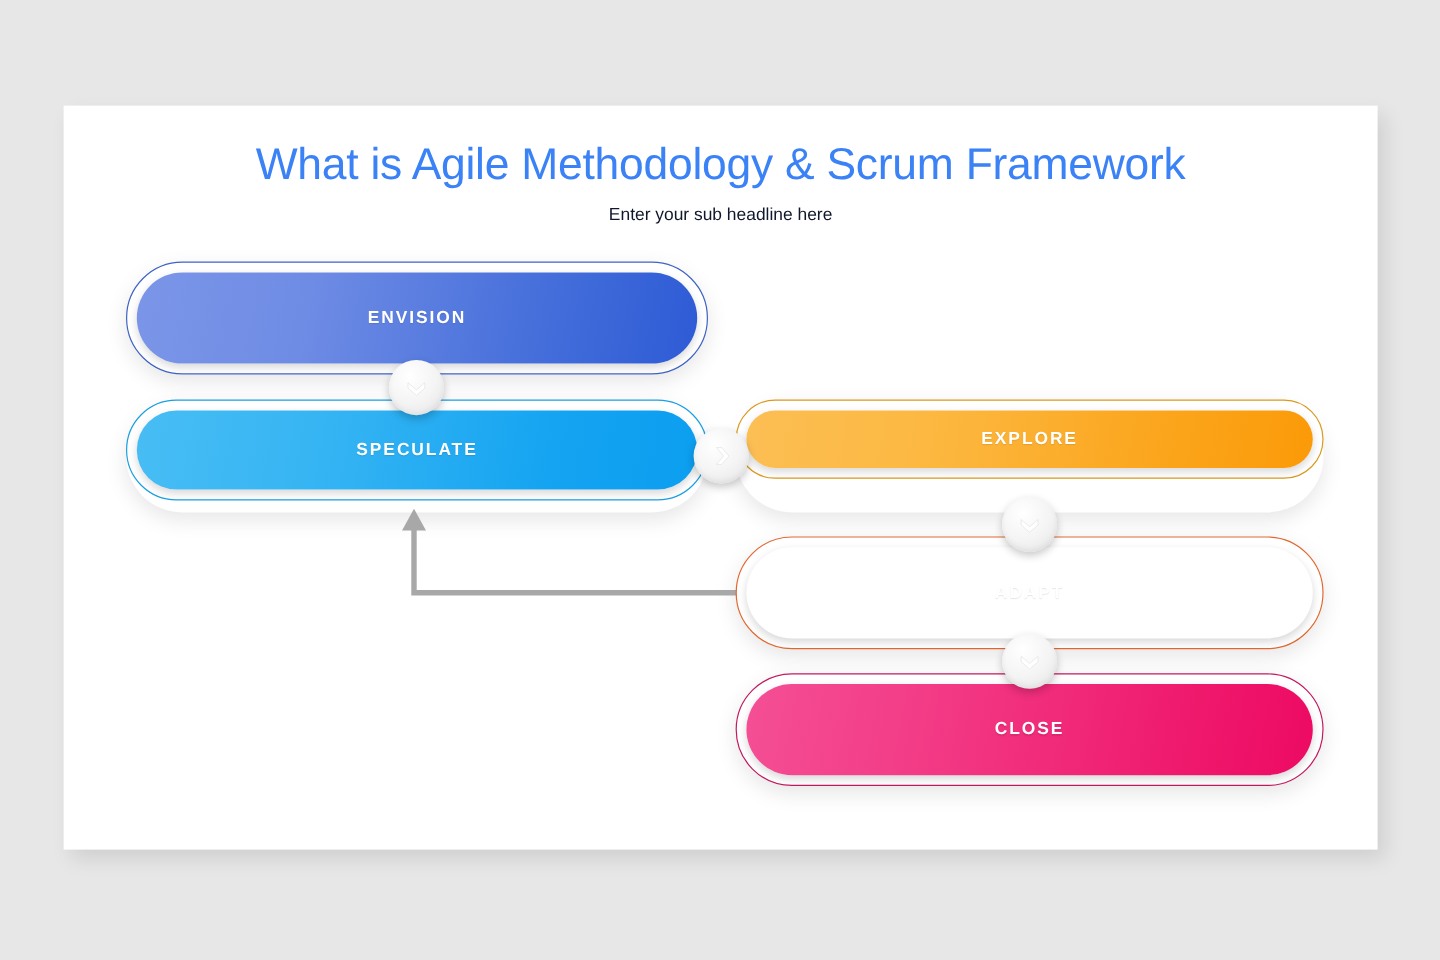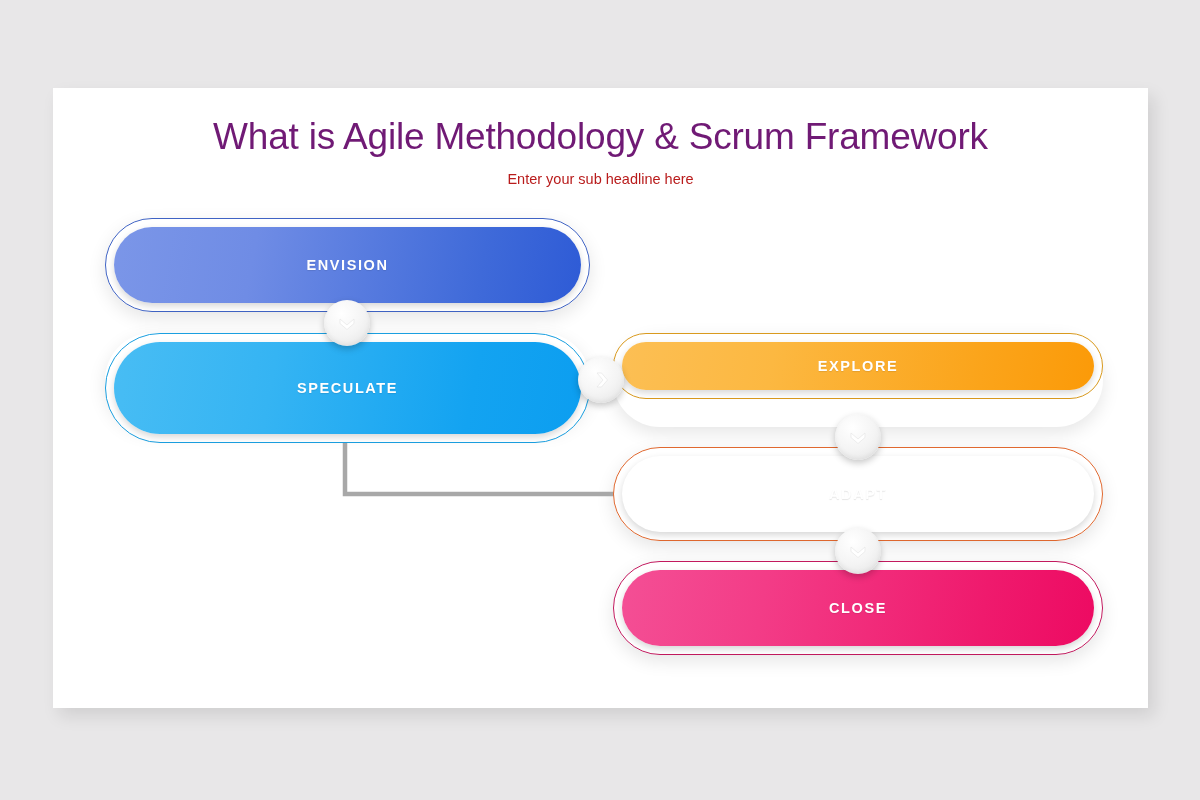--- a/index.html
+++ b/index.html
@@ -34,34 +34,34 @@
 
   
   .title {
     position: absolute;
     left: 0;
     top: 28px;
     width: 100%;
     text-align: center;
     font-size: 37px;
     font-weight: 400;
-    color: #701a75;
+    color: #3b82f6;
     letter-spacing: -0.2px;
     white-space: nowrap;
   }
 
   .subtitle {
     position: absolute;
     left: 0;
     top: 83px;
     width: 100%;
     text-align: center;
     font-size: 14.5px;
     font-weight: 400;
-    color: #b91c1c;
+    color: #0f172a;
   }
 
   
   .stage {
     position: absolute;
     border-radius: 999px;
     background: #ffffff;
     border-width: 1.4px;
     border-style: solid;
     padding: 8px;
@@ -128,21 +128,21 @@
     <p class="subtitle">Enter your sub headline here</p>
 
     <div class="halo" style="left:52px; top:130px; width:485px; height:94px;"></div>
     <div class="stage" style="left:52px; top:130px; width:485px; height:94px; border-color:#3f63c4; z-index:5;">
       <div class="pill" style="background:linear-gradient(100deg,#7b96e8 0%,#6f8ce5 30%,#3f6ad9 78%,#2e5bd6 100%);">
         <span class="pill-label">ENVISION</span>
       </div>
     </div>
 
     <div class="halo" style="left:52px; top:245px; width:485px; height:94px;"></div>
-    <div class="stage" style="left:52px; top:245px; width:485px; height:110px; border-color:#1a9fe0; z-index:5;">
+    <div class="stage" style="left:52px; top:245px; width:485px; height:84px; border-color:#1a9fe0; z-index:5;">
       <div class="pill" style="background:linear-gradient(100deg,#48bdf4 0%,#35b4f3 34%,#13a3f1 76%,#0c9ef0 100%);">
         <span class="pill-label">SPECULATE</span>
       </div>
     </div>
 
     <div class="halo" style="left:560px; top:245px; width:490px; height:94px;"></div>
     <div class="stage" style="left:560px; top:245px; width:490px; height:66px; border-color:#d99a1e; z-index:5;">
       <div class="pill" style="background:linear-gradient(100deg,#fcbf54 0%,#fcb841 32%,#fba41a 76%,#fb9a08 100%);">
         <span class="pill-label">EXPLORE</span>
       </div>

